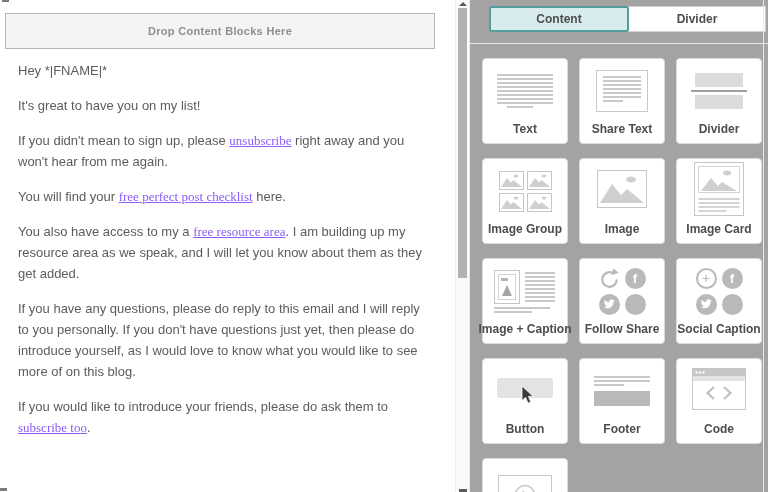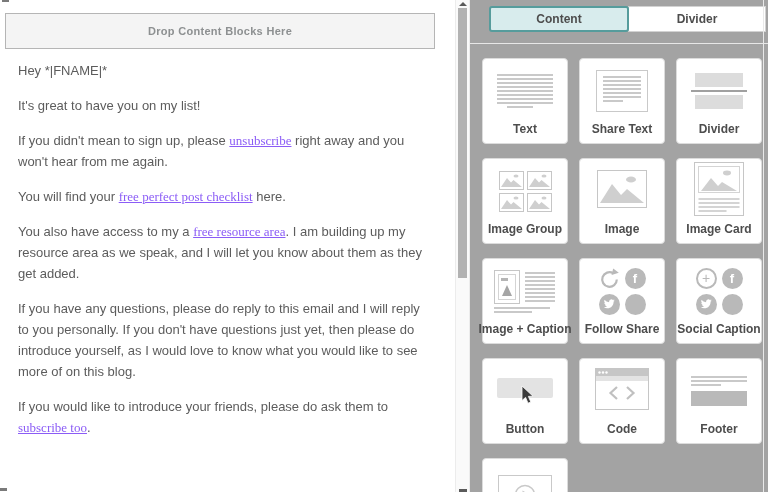--- a/index.html
+++ b/index.html
@@ -289,48 +289,48 @@
           <svg class="btn-cursor" width="14" height="19" viewBox="0 0 14 19">
             <polygon points="1,0 1,14.5 4.6,11.4 7,17.2 9.8,16 7.4,10.4 12,10.2" fill="#3b3b3b" stroke="#fff" stroke-width="0.8"></polygon>
           </svg>
         </div>
           </div>
         <div class="label">Button</div>
       </div>
 
       <div class="card">
         <div class="icon-wrap">
+            <div style="width:56px;">
+          <div class="lines" style="width:56px;height:6px;"></div>
+          <div class="short-line" style="width:30px;margin-top:2px;"></div>
+          <div class="footer-bar"></div>
+        </div>
+          </div>
+        <div class="label">Footer</div>
+      </div>
+
+      <div class="card">
+        <div class="icon-wrap">
             <div>
           <svg width="54" height="42" viewBox="0 0 54 42">
             <rect x="0.5" y="0.5" width="53" height="41" fill="#fff" stroke="#c6c6c6"></rect>
             <rect x="1" y="1" width="52" height="7" fill="#c6c6c6"></rect>
             <circle cx="4.5" cy="4.5" r="1.2" fill="#fff"></circle>
             <circle cx="8" cy="4.5" r="1.2" fill="#fff"></circle>
             <circle cx="11.5" cy="4.5" r="1.2" fill="#fff"></circle>
             <rect x="1" y="8" width="52" height="5" fill="#e3e3e3"></rect>
             <path d="M22 19 l-6.5 6 l6.5 6 M32 19 l6.5 6 l-6.5 6" fill="none" stroke="#c0c0c0" stroke-width="2.2"></path>
           </svg>
         </div>
           </div>
         <div class="label">Code</div>
       </div>
 
       <div class="card">
         <div class="icon-wrap">
-            <div style="width:56px;">
-          <div class="lines" style="width:56px;height:6px;"></div>
-          <div class="short-line" style="width:30px;margin-top:2px;"></div>
-          <div class="footer-bar"></div>
-        </div>
-          </div>
-        <div class="label">Footer</div>
-      </div>
-
-      <div class="card">
-        <div class="icon-wrap">
             <div>
           <svg width="54" height="40" viewBox="0 0 54 40">
             <rect x="0.5" y="0.5" width="53" height="39" fill="#fff" stroke="#c9c9c9"></rect>
             <circle cx="27" cy="20" r="9.5" fill="none" stroke="#c9c9c9" stroke-width="1.5"></circle>
             <polygon points="24.5,15.5 24.5,24.5 32,20" fill="#c9c9c9"></polygon>
           </svg>
         </div>
           </div>
         <div class="label"></div>
       </div>

